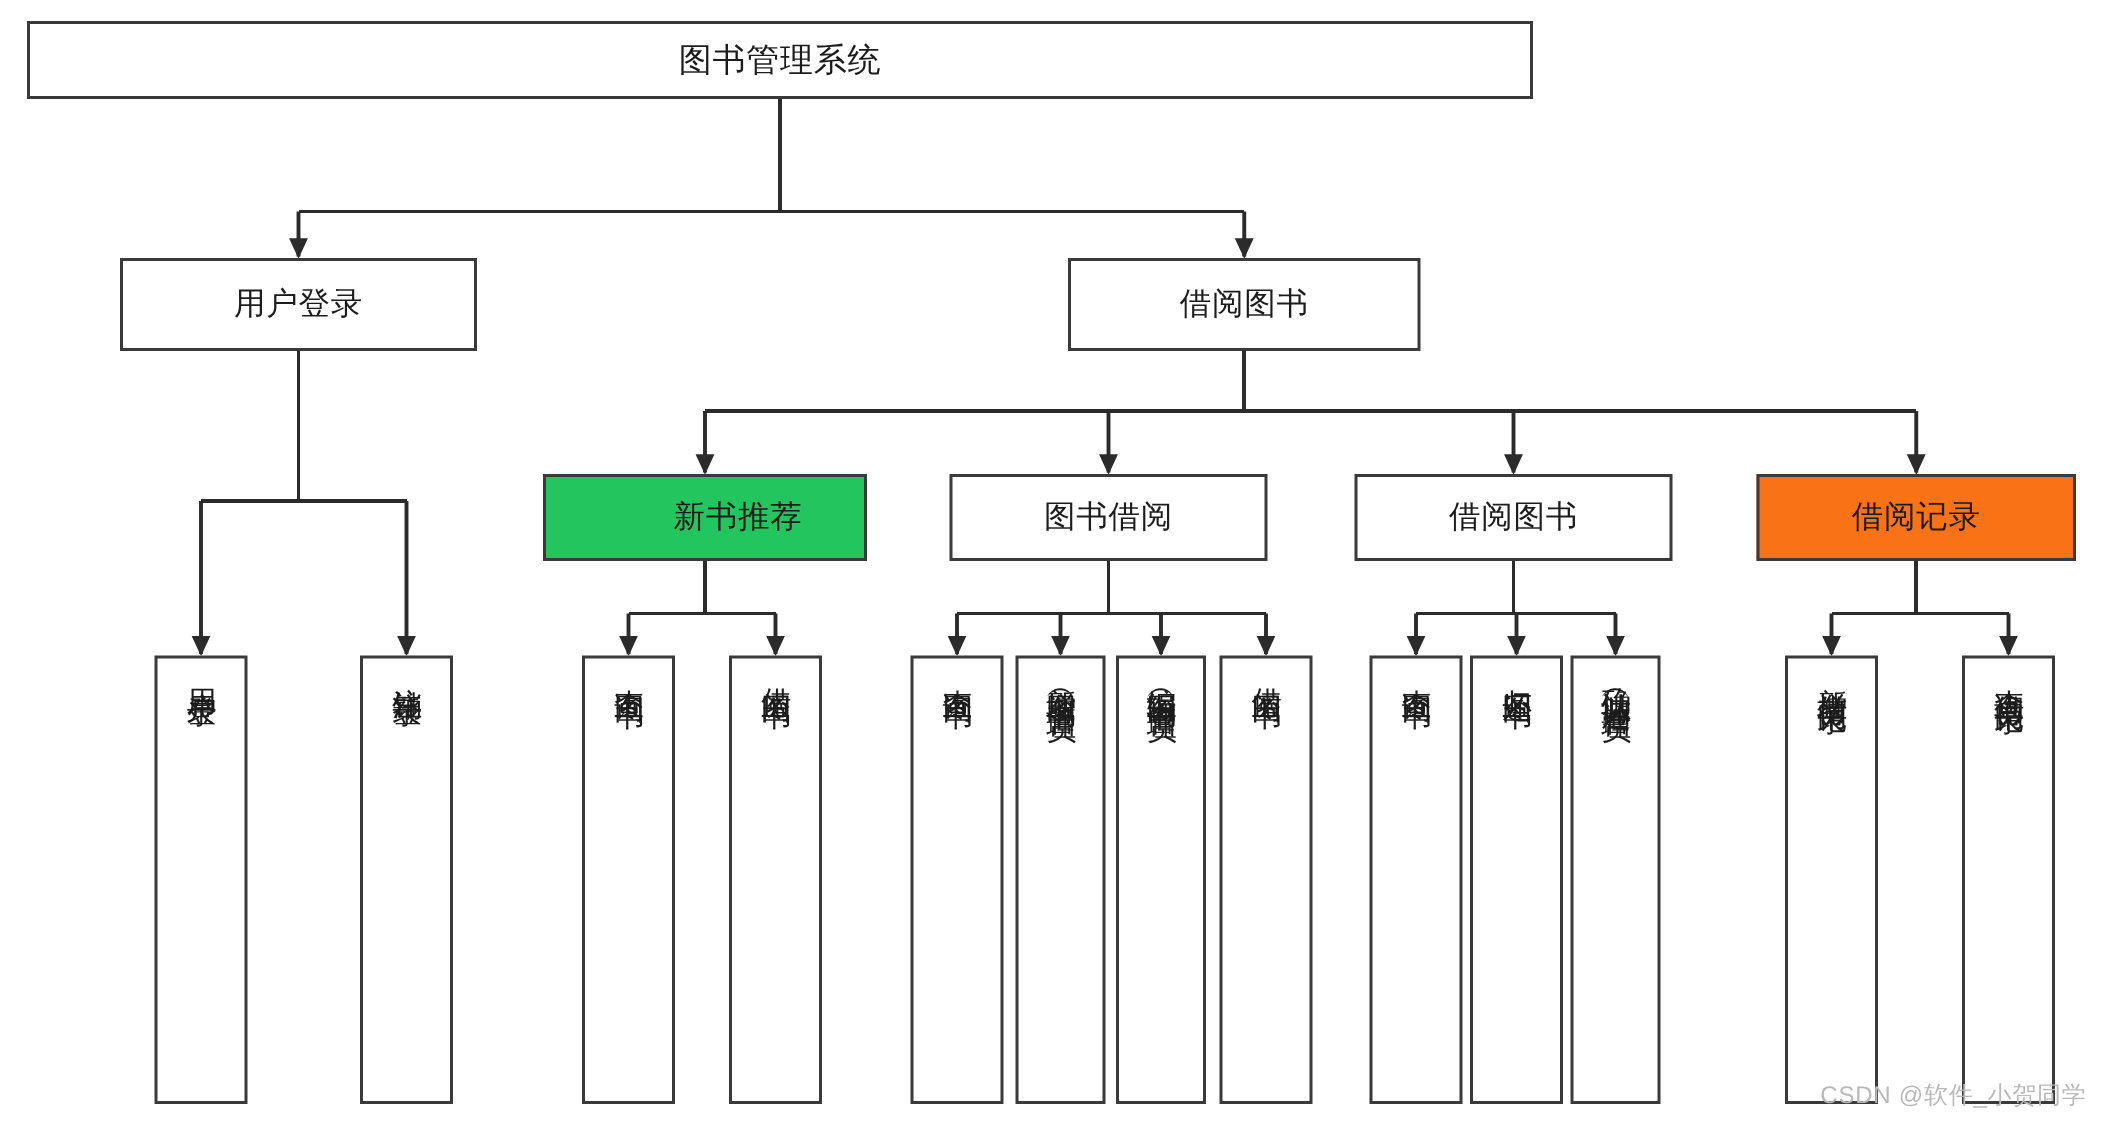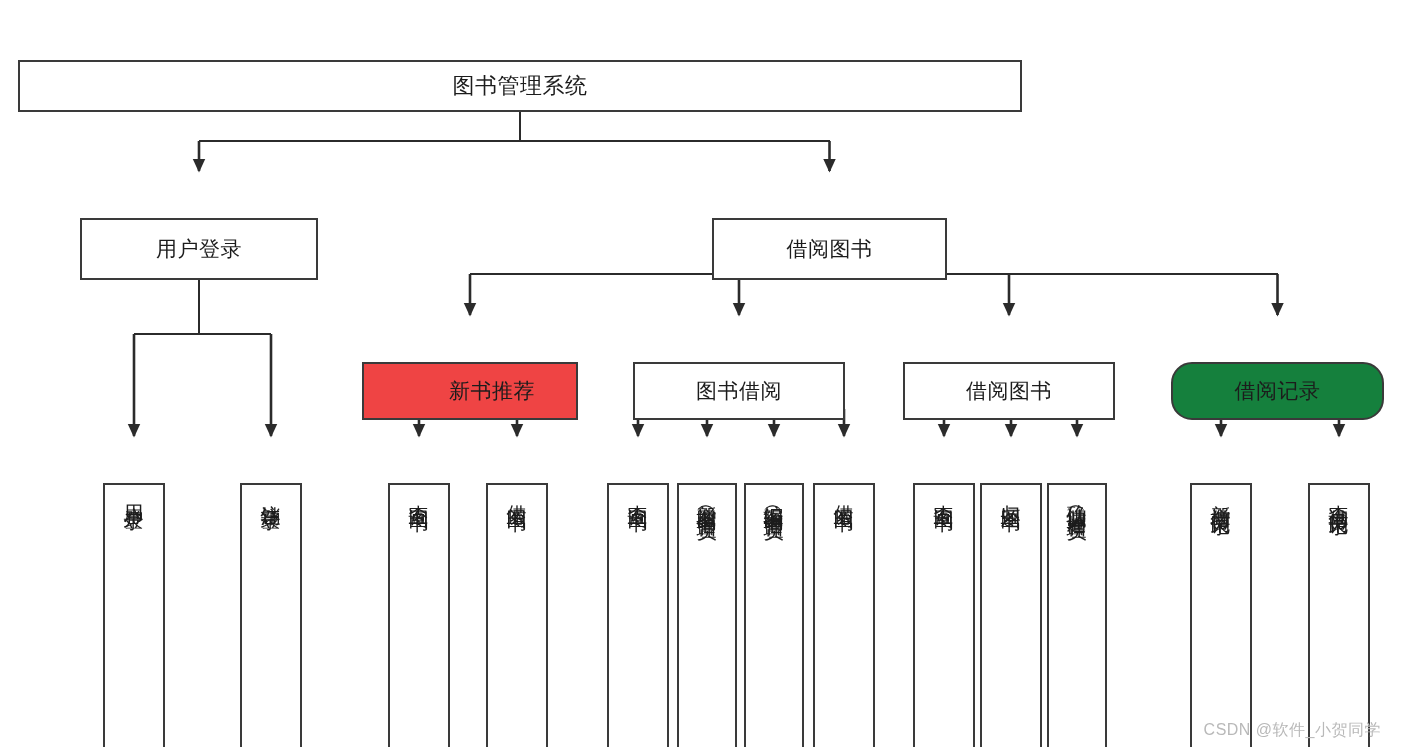--- a/index.html
+++ b/index.html
@@ -27,21 +27,20 @@
   }
   .node-box {
     position: absolute;
     box-sizing: border-box;
     background: #ffffff;
     border: 2px solid #3b82f6;
     display: flex;
     align-items: center;
     justify-content: center;
     overflow: hidden;
-    margin-top: 46px;
   }
   .node-label {
     color: #1c1c1c;
     text-align: center;
     line-height: 1.18;
     white-space: pre;
     letter-spacing: 0.5px;
   }
   .node-horizontal .node-label {
     writing-mode: horizontal-tb;
@@ -56,21 +55,21 @@
     writing-mode: vertical-rl;
     text-orientation: upright;
     font-size: 20px;
     letter-spacing: 2.5px;
     line-height: 1;
   }
   .node-root .node-label { font-size: 22px; }
 
   #watermark {
     position: absolute;
-    right: 24px;
+    right: 14px;
     bottom: 6px;
     font-size: 16px;
     color: #b9b9b9;
     letter-spacing: 0.5px;
     white-space: nowrap;
     pointer-events: none;
     user-select: none;
   }
 </style>
 </head>
@@ -120,30 +119,30 @@
   <div id="node-layer">
       <div class="node-box node-horizontal node-root" style="left: 18px; top: 14px; width: 1004px; height: 52px; border-color: rgb(58, 58, 58); background: rgb(255, 255, 255);">
         <span class="node-label" style="color: rgb(28, 28, 28);">图书管理系统</span>
       </div>
       <div class="node-box node-horizontal" style="left: 80px; top: 172px; width: 238px; height: 62px; border-color: rgb(58, 58, 58); background: rgb(255, 255, 255);">
         <span class="node-label" style="color: rgb(28, 28, 28);">用户登录</span>
       </div>
       <div class="node-box node-horizontal" style="left: 712px; top: 172px; width: 235px; height: 62px; border-color: rgb(58, 58, 58); background: rgb(255, 255, 255);">
         <span class="node-label" style="color: rgb(28, 28, 28);">借阅图书</span>
       </div>
-      <div class="node-box node-horizontal" style="left: 362px; top: 316px; width: 216px; height: 58px; border-color: rgb(58, 58, 58); background: #ef4444; padding-left: 44px;">
+      <div class="node-box node-horizontal" style="left: 362px; top: 316px; width: 216px; height: 58px; border-color: rgb(58, 58, 58); background: #22c55e; padding-left: 44px;">
         <span class="node-label" style="color: rgb(28, 28, 28);">新书推荐</span>
       </div>
       <div class="node-box node-horizontal" style="left: 633px; top: 316px; width: 212px; height: 58px; border-color: rgb(58, 58, 58); background: rgb(255, 255, 255);">
         <span class="node-label" style="color: rgb(28, 28, 28);">图书借阅</span>
       </div>
       <div class="node-box node-horizontal" style="left: 903px; top: 316px; width: 212px; height: 58px; border-color: rgb(58, 58, 58); background: rgb(255, 255, 255);">
         <span class="node-label" style="color: rgb(28, 28, 28);">借阅图书</span>
       </div>
-      <div class="node-box node-horizontal" style="left: 1171px; top: 316px; width: 213px; height: 58px; border-color: rgb(58, 58, 58); background: #15803d; border-radius: 21px;">
+      <div class="node-box node-horizontal" style="left: 1171px; top: 316px; width: 213px; height: 58px; border-color: rgb(58, 58, 58); background: #f97316;">
         <span class="node-label" style="color: rgb(28, 28, 28);">借阅记录</span>
       </div>
       <div class="node-box node-vertical" style="left: 103px; top: 437px; width: 62px; height: 299px; border-color: rgb(58, 58, 58); background: rgb(255, 255, 255);">
         <span class="node-label" style="color: rgb(28, 28, 28);">用户登录</span>
       </div>
       <div class="node-box node-vertical" style="left: 240px; top: 437px; width: 62px; height: 299px; border-color: rgb(58, 58, 58); background: rgb(255, 255, 255);">
         <span class="node-label" style="color: rgb(28, 28, 28);">注销登录</span>
       </div>
       <div class="node-box node-vertical" style="left: 388px; top: 437px; width: 62px; height: 299px; border-color: rgb(58, 58, 58); background: rgb(255, 255, 255);">
         <span class="node-label" style="color: rgb(28, 28, 28);">查询图书</span>

